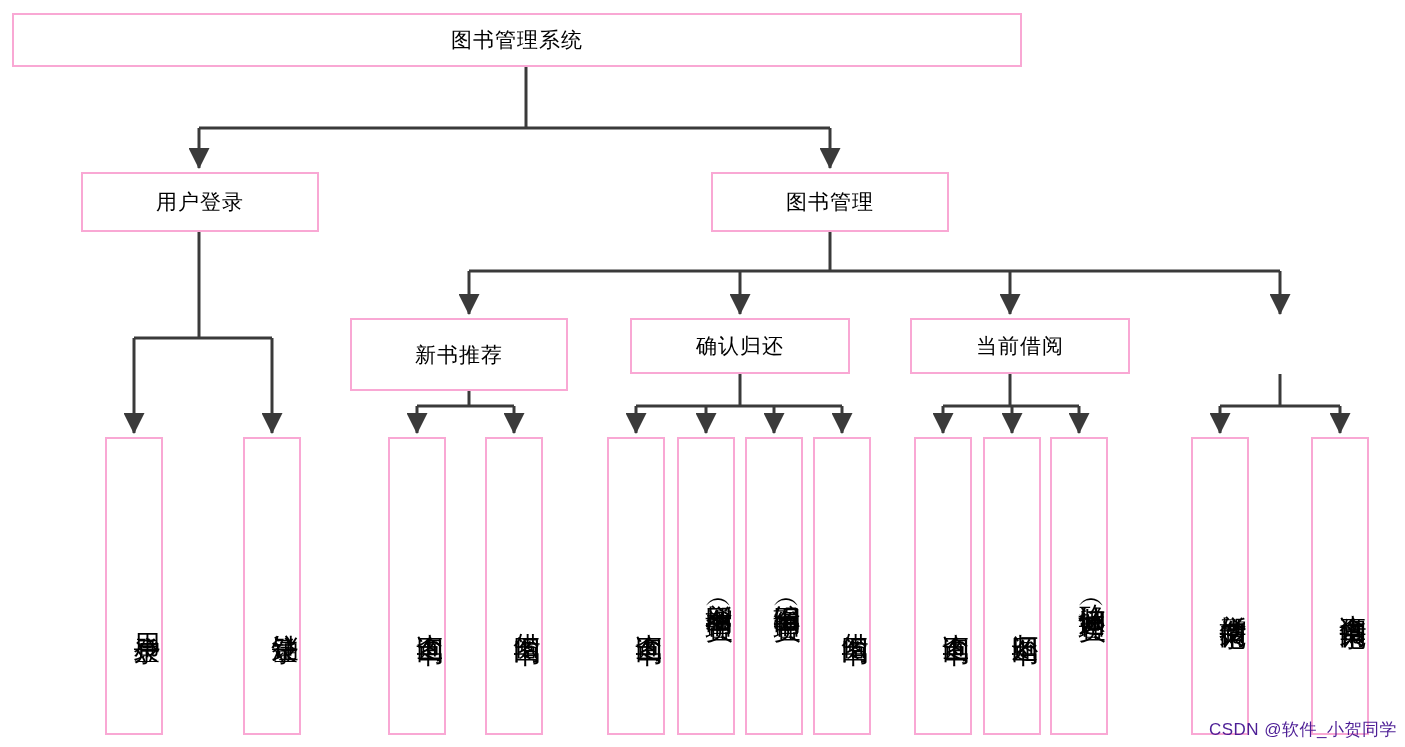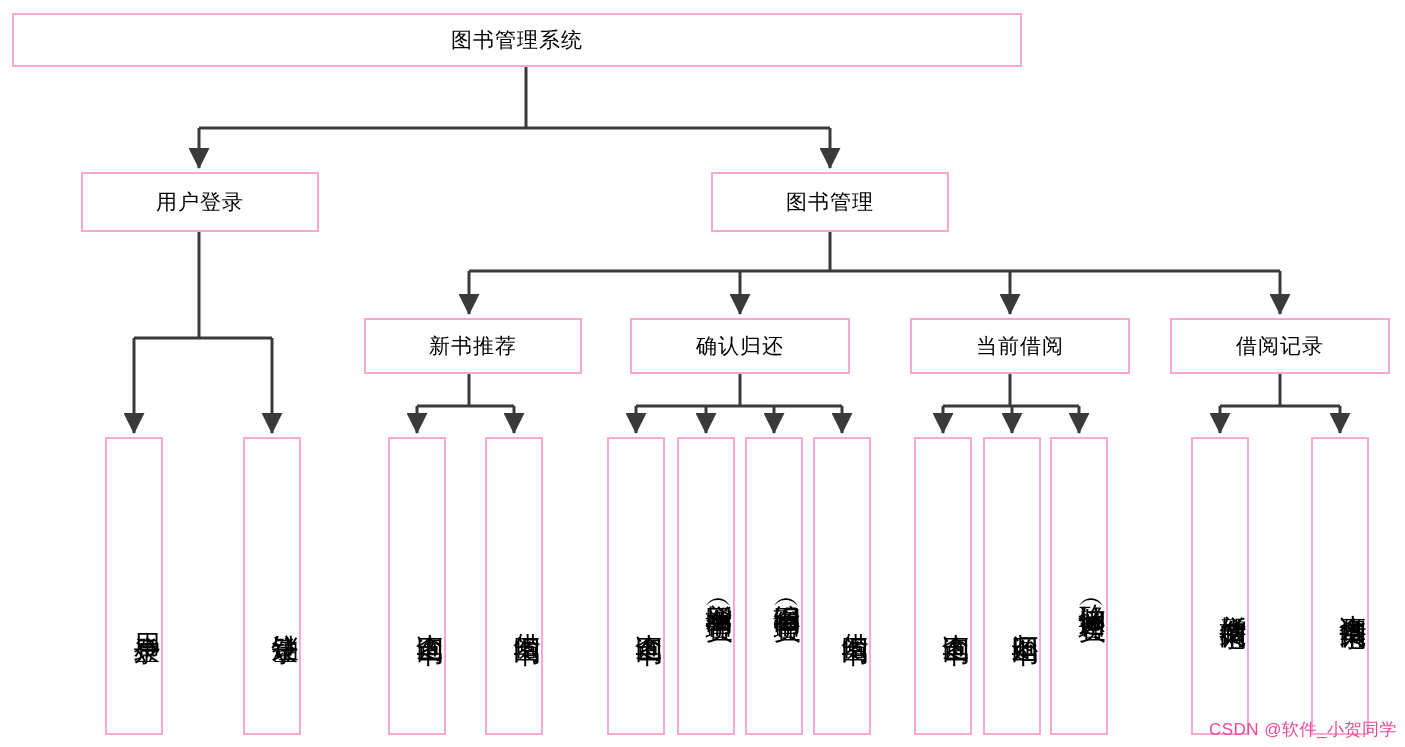--- a/index.html
+++ b/index.html
@@ -50,21 +50,21 @@
     white-space: normal;
   }
   .node-v.pad-top-lg { padding-top: 60px; }
   .node-v.pad-top-md { padding-top: 26px; }
   .node-v.pad-top-sm { padding-top: 10px; }
   .watermark {
     position: absolute;
     right: 8px;
     bottom: 6px;
     font-size: 17px;
-    color: #ec4899;
+    color: #4c1d95;
     letter-spacing: 0.5px;
     white-space: nowrap;
   }
 </style>
 </head>
 <body>
 
 <div id="canvas">
 
   <svg id="edges" viewBox="0 0 1405 747" xmlns="http://www.w3.org/2000/svg">
@@ -121,31 +121,28 @@
     <span>图书管理系统</span>
   </div>
 
   <div class="node node-h" style="left:81px; top:172px; width:238px; height:60px;">
     <span>用户登录</span>
   </div>
   <div class="node node-h" style="left:711px; top:172px; width:238px; height:60px;">
     <span>图书管理</span>
   </div>
 
-  <div class="node node-h" style="left:364px; top:318px; width:218px; height:56px;">
+  <div class="node node-h" style="left:350px; top:318px; width:218px; height:73px;">
     <span>新书推荐</span>
   </div>
   <div class="node node-h" style="left:630px; top:318px; width:220px; height:56px;">
     <span>确认归还</span>
   </div>
   <div class="node node-h" style="left:900px; top:318px; width:220px; height:56px;margin-left:10px;">
     <span>当前借阅</span>
-  </div>
-  <div class="node node-h" style="left:1170px; top:318px; width:220px; height:56px;">
-    <span>借阅记录</span>
   </div>
 
   <div class="node node-v pad-top-lg" style="left:105px; top:437px; width:58px; height:298px;">
     <span>用户登录</span>
   </div>
   <div class="node node-v pad-top-lg" style="left:243px; top:437px; width:58px; height:298px;">
     <span>注销登录</span>
   </div>
   <div class="node node-v pad-top-lg" style="left:388px; top:437px; width:58px; height:298px;">
     <span>查询图书</span>

